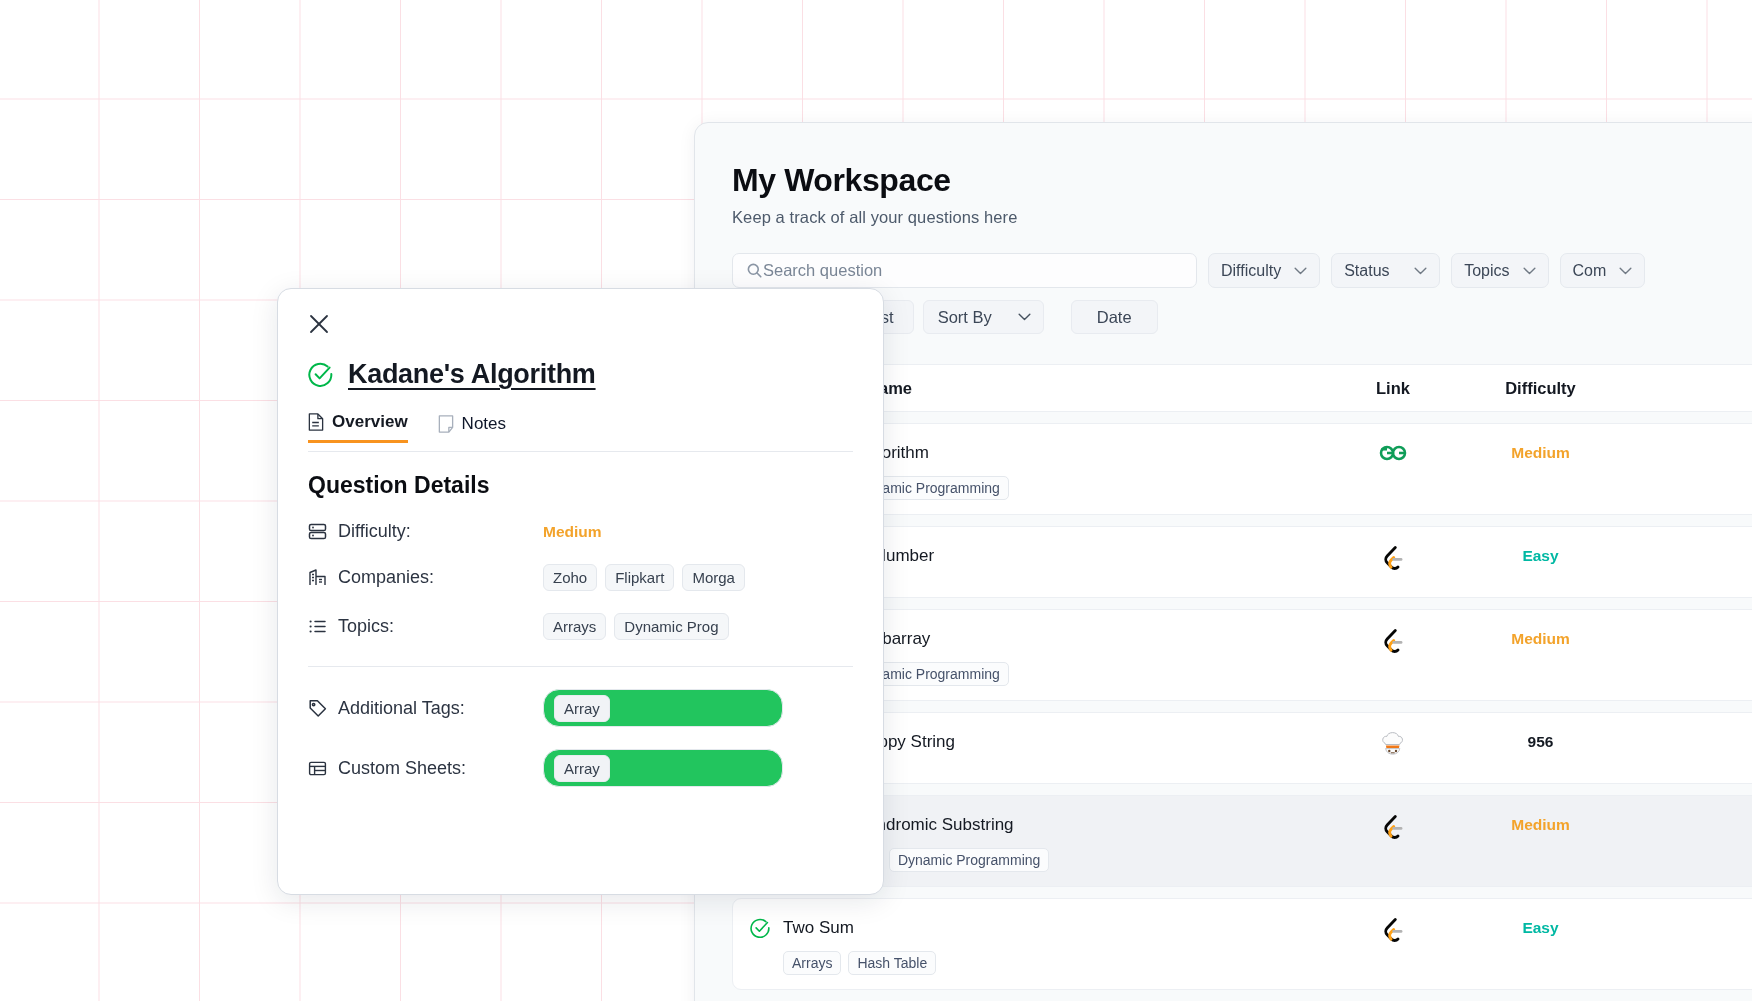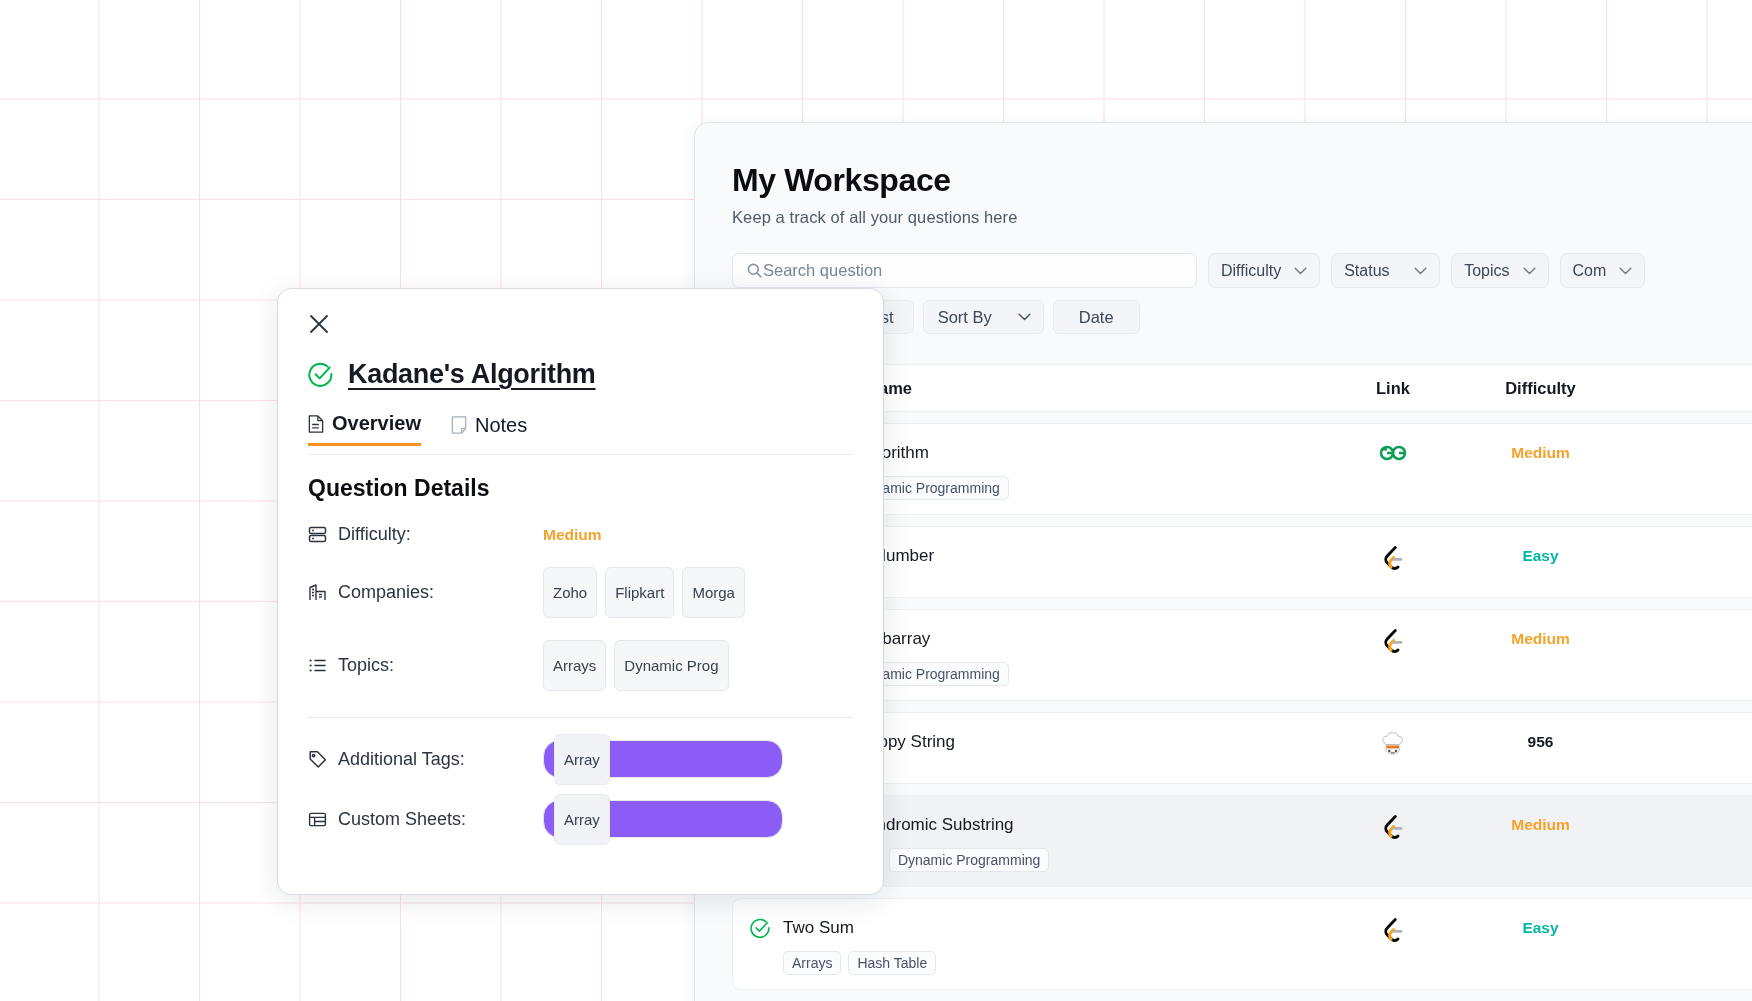--- a/index.html
+++ b/index.html
@@ -70,21 +70,21 @@
   .pill {
     height: 34px; padding: 0 19px; border-radius: 6px;
     display: flex; align-items: center; justify-content: center;
     font-size: 16.5px; cursor: pointer;
   }
   .pill.active { background: #f8931f; color: #ffffff; border: 1px solid #f8931f; }
   .pill.plain  { background: #f3f5f8; color: #3c4757; border: 1px solid #e8ebf0; }
   .pill.sel    { background: #f3f5f8; color: #3c4757; border: 1px solid #e8ebf0;
                  gap: 26px; padding: 0 12px 0 14px; }
   .pill.date   { background: #f3f5f8; color: #3c4757; border: 1px solid #e8ebf0;
-                 padding: 0 25px; }
+                 padding: 0 25px; margin-left: 18px; }
 
   
   #q-table { margin-top: 30px; width: 1060px; }
   .t-head {
     background: #ffffff; border: 1px solid #eceff3; border-radius: 9px;
     height: 48px; display: flex; align-items: center;
     font-size: 16.5px; font-weight: bold; color: #141922;
   }
   .c-name { width: 600px; padding-left: 58px; }
   .c-link { width: 120px; text-align: center; }
@@ -126,39 +126,39 @@
   .dm-inner { padding: 24px 30px 0 30px; }
   #close-btn { width: 26px; height: 26px; cursor: pointer; }
 
   .dm-title-row { display: flex; align-items: center; gap: 14px; margin-top: 24px; }
   #dm-title {
     font-size: 27px; font-weight: bold; color: #141922;
     text-decoration: underline; text-underline-offset: 5px; letter-spacing: -.3px;
   }
 
   .dm-tabs { display: flex; gap: 30px; margin-top: 22px; }
-  .dm-tab { display: flex; align-items: center; gap: 8px; font-size: 20px; padding-bottom: 8px; cursor: pointer; }
+  .dm-tab { display: flex; align-items: center; gap: 8px; font-size: 17px; padding-bottom: 8px; cursor: pointer; }
   .dm-tab.on  { color: #141922; font-weight: bold; border-bottom: 3px solid #f8931f; }
   .dm-tab.off { color: #0f172a; }
 
   .dm-divider { height: 1px; background: #e6e9ee; margin-top: 8px; }
 
   .dm-sec-title { font-size: 23px; font-weight: bold; color: #0b0d12; margin-top: 20px; }
 
   .dm-line { display: flex; align-items: center; margin-top: 22px; }
   .dm-ico { width: 30px; display: flex; align-items: center; }
   .dm-label { font-size: 18px; color: #2c3442; width: 205px; }
   .dm-val { display: flex; gap: 8px; align-items: center; }
   .dm-val .val-strong { font-size: 15.5px; font-weight: bold; color: #f3a32b; }
   .chip {
     border: 1px solid #e4e8ed; background: #f5f7f9; border-radius: 6px;
-    padding: 16px 9px; font-size: 15px; color: #37414f; white-space: nowrap;
+    padding: 4px 9px; font-size: 15px; color: #37414f; white-space: nowrap;
   }
   .inputbox {
-    border: 1px solid #e4e8ed; background: #8b5cf6; border-radius: 16px;
+    border: 1px solid #e4e8ed; background: #22c55e; border-radius: 16px;
     padding: 7px 10px; min-width: 240px; height: 38px; display: flex; align-items: center;
   }
   .inputbox .chip { background: #f1f3f6; border-color: #e8ebef; }
 </style>
 </head>
 <body>
 
 <div id="grid-bg"></div>
 
 <div id="workspace-card">

